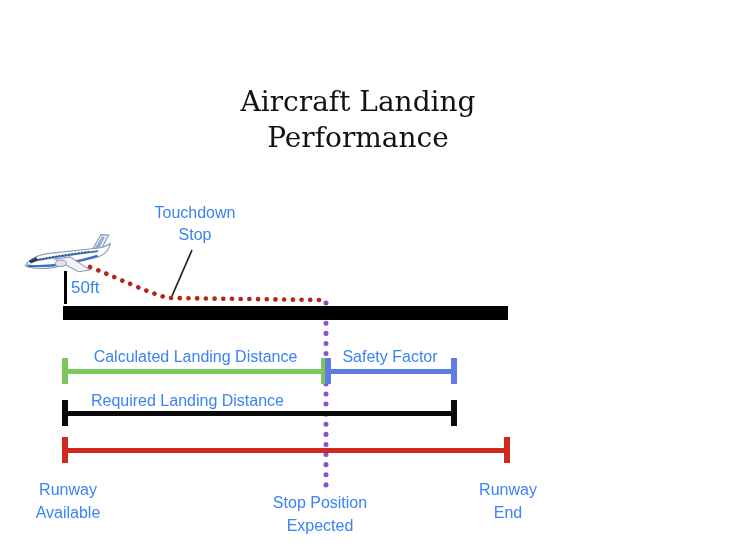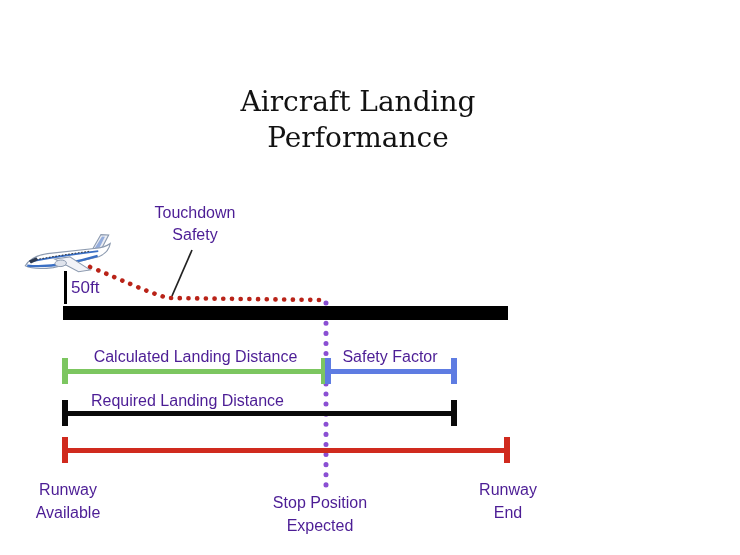--- a/index.html
+++ b/index.html
@@ -8,21 +8,21 @@
     font-family:"Liberation Sans",sans-serif;color:var(--text,#1c1c1c);
     overflow:hidden;
     margin-left:8px;
   }
   .abs{position:absolute;}
   .title{
     left:150px;top:84px;width:400px;text-align:center;
     font-family:"DejaVu Serif",serif;font-size:28px;line-height:36px;
     color:#121212;
   }
-  .lbl{font-size:16px;line-height:22px;text-align:center;color:#4c1d95;}
+  .lbl{font-size:16px;line-height:22px;text-align:center;color:#3b82f6;}
   .lbl-left{text-align:left;}
   .overlay{left:0;top:0;width:740px;height:555px;pointer-events:none;}
   
   .runway{left:55px;top:306px;width:445px;height:14px;background:var(--runway,#000);}
   
   .alt-line{left:56px;top:271px;width:3px;height:33px;background:#000;}
   .alt-label{left:63px;top:277px;font-size:17px;}
   
   .hline{height:5px;}
   .cap{width:6px;height:26px;}
@@ -88,21 +88,21 @@
     <path d="M34,25 L58,40 L70,39 L50,24 Z" fill="#f2f3f8" stroke="#8d9bb0" stroke-width="1.1"></path>
 
     <ellipse cx="40" cy="30" rx="6" ry="3.4" fill="#dfe3ec" stroke="#8d9bb0" stroke-width="1"></ellipse>
   </svg>
 
   <div class="abs alt-line"></div>
   <div class="abs alt-label lbl lbl-left">50ft</div>
 
   <div class="abs touchdown-label lbl">
     <div>Touchdown</div>
-    <div>Safety</div>
+    <div>Stop</div>
   </div>
 
   <div class="abs runway"></div>
 
   <div class="abs lbl calc-label">Calculated Landing Distance</div>
   <div class="abs hline green-line"></div>
   <div class="abs cap green-cap-l"></div>
   <div class="abs cap green-cap-r"></div>
 
   <div class="abs lbl safety-label">Safety Factor</div>

